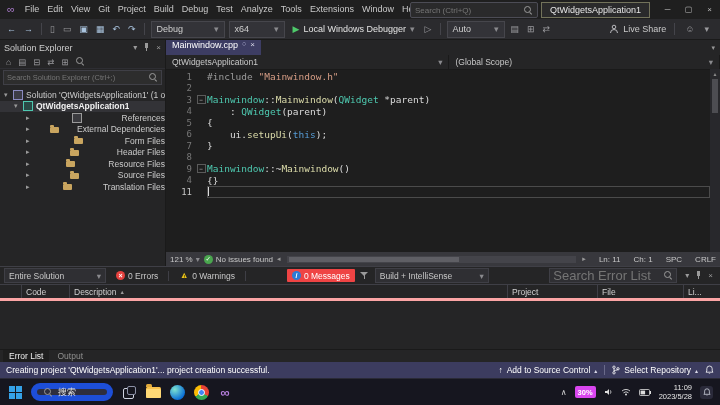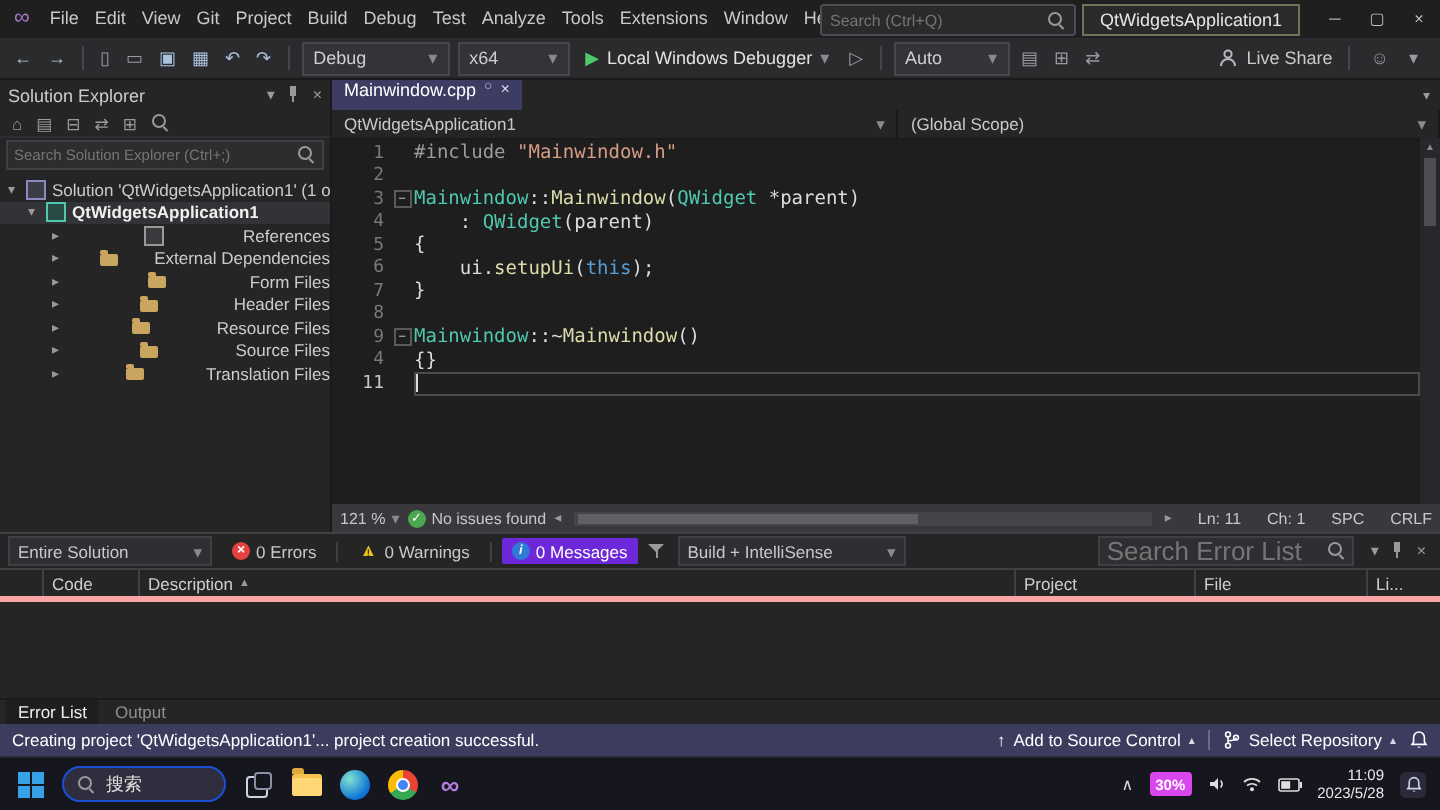--- a/index.html
+++ b/index.html
@@ -100,21 +100,21 @@
   .scroll-arr{color:#9a9a9a;font-size:7px;}
   .pos-item{margin-left:9px;white-space:nowrap;}
 
   
   .errorlist{position:absolute;left:0;top:266px;width:720px;height:83px;background:#252526;border-top:1px solid #3f3f46;box-sizing:border-box;}
   .el-toolbar{height:17px;display:flex;align-items:center;gap:5px;padding:0 4px;border-bottom:1px solid #3f3f46;}
   .el-dd{height:13px;background:#2f2f33;border:1px solid #3f3f46;display:flex;align-items:center;justify-content:space-between;
          gap:5px;padding:0 4px;color:#c8c8c8;font-size:8.5px;}
   .el-dd.scope{width:92px;} .el-dd.source{width:104px;}
   .el-btn{display:flex;align-items:center;gap:3px;height:13px;padding:0 5px;color:#c8c8c8;font-size:8.5px;border-radius:1px;}
-  .el-btn.active{background:#6d28d9;color:#ffffff;}
+  .el-btn.active{background:#ef4444;color:#ffffff;margin-left:36px;}
   .el-sep{width:1px;height:10px;background:#3f3f46;}
   .err-ico{width:9px;height:9px;border-radius:50%;background:#e5413e;color:#fff;font-size:7px;font-weight:bold;
            display:inline-flex;align-items:center;justify-content:center;}
   .info-ico{width:9px;height:9px;border-radius:50%;background:#2d7bd6;color:#fff;font-size:6.5px;font-style:italic;font-weight:bold;
             display:inline-flex;align-items:center;justify-content:center;}
   .warn-ico{position:relative;width:10px;display:inline-flex;justify-content:center;}
   .warn-ico .tri{color:#e8c21a;font-size:9px;line-height:9px;}
   .warn-ico .ex{position:absolute;bottom:0;left:50%;transform:translateX(-50%);font-size:5px;color:#4a3b00;font-weight:bold;}
   .funnel-ico{position:relative;width:10px;height:10px;}
   .funnel-ico::before{content:"";position:absolute;left:0;top:1px;border-left:4.5px solid transparent;border-right:4.5px solid transparent;border-top:4px solid #9a9a9a;}
@@ -137,21 +137,21 @@
   .statusbar{position:absolute;left:0;top:362px;width:720px;height:16px;background:#3c3c5f;color:#ffffff;
              display:flex;align-items:center;padding:0 6px;box-sizing:border-box;font-size:8.5px;}
   .sb-right{margin-left:auto;display:flex;align-items:center;gap:7px;}
   .sb-item{display:flex;align-items:center;gap:4px;white-space:nowrap;}
   .sb-caret{font-size:6px;color:#d8d8e8;}
   .sb-sep{width:1px;height:10px;background:#6a6a8a;}
 
   
   .taskbar{position:absolute;left:0;top:378px;width:720px;height:27px;background:#16161f;border-top:1px solid #2a2a36;
            display:flex;align-items:center;gap:8px;padding:0 7px;box-sizing:border-box;}
-  .tb-search-pill{width:82px;height:18px;border-radius:9px;background:#2e2e3e;border:1px solid #1d4ed8;
+  .tb-search-pill{width:82px;height:18px;border-radius:9px;background:#2e2e3e;border:6px solid #1d4ed8;
                   display:flex;align-items:center;gap:5px;padding:0 7px;color:#e0e0e0;box-sizing:border-box;}
   .task-ico{width:16px;height:16px;display:flex;align-items:center;justify-content:center;}
   .taskview-ico{position:relative;width:12px;height:12px;}
   .taskview-ico::before{content:"";position:absolute;left:0;top:2px;width:9px;height:9px;border:1px solid #cfd3e0;border-radius:2px;}
   .taskview-ico::after{content:"";position:absolute;left:4px;top:0;width:7px;height:7px;border:1px solid #8b90a6;border-radius:2px;background:#16161f;}
   .tfolder{position:relative;width:15px;height:11px;background:#f7c14e;border-radius:1.5px;}
   .tfolder::before{content:"";position:absolute;top:-2.5px;left:0;width:6px;height:3px;background:#e0a93c;border-radius:1.5px 1.5px 0 0;}
   .tfolder::after{content:"";position:absolute;top:2px;left:0;width:15px;height:9px;background:#ffd875;border-radius:1.5px;}
   .edge-ico{width:15px;height:15px;border-radius:50%;background:radial-gradient(circle at 32% 30%,#7ee3d0,#0b6fd6 72%);}
   .chrome-ico{position:relative;width:15px;height:15px;border-radius:50%;background:conic-gradient(#ea4335 0 33%,#34a853 0 66%,#fbbc05 0 100%);}

